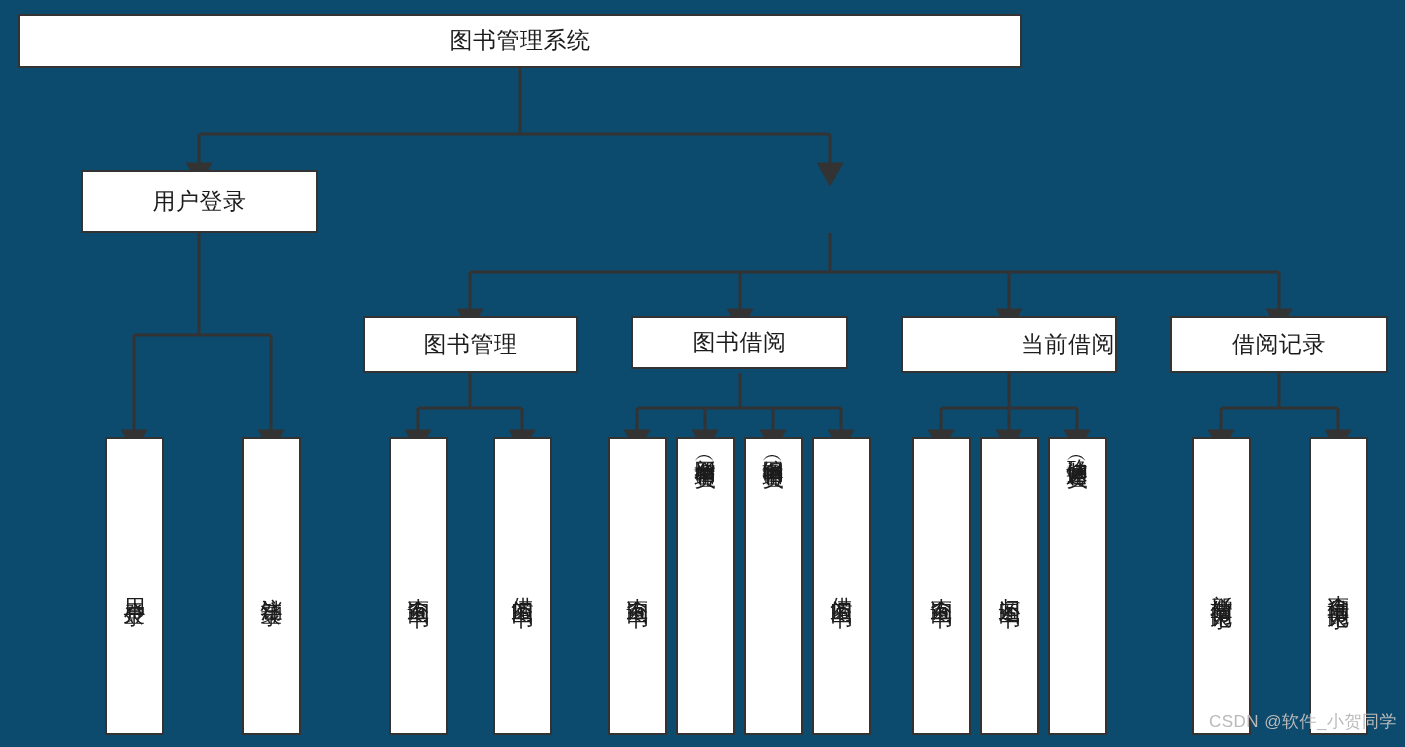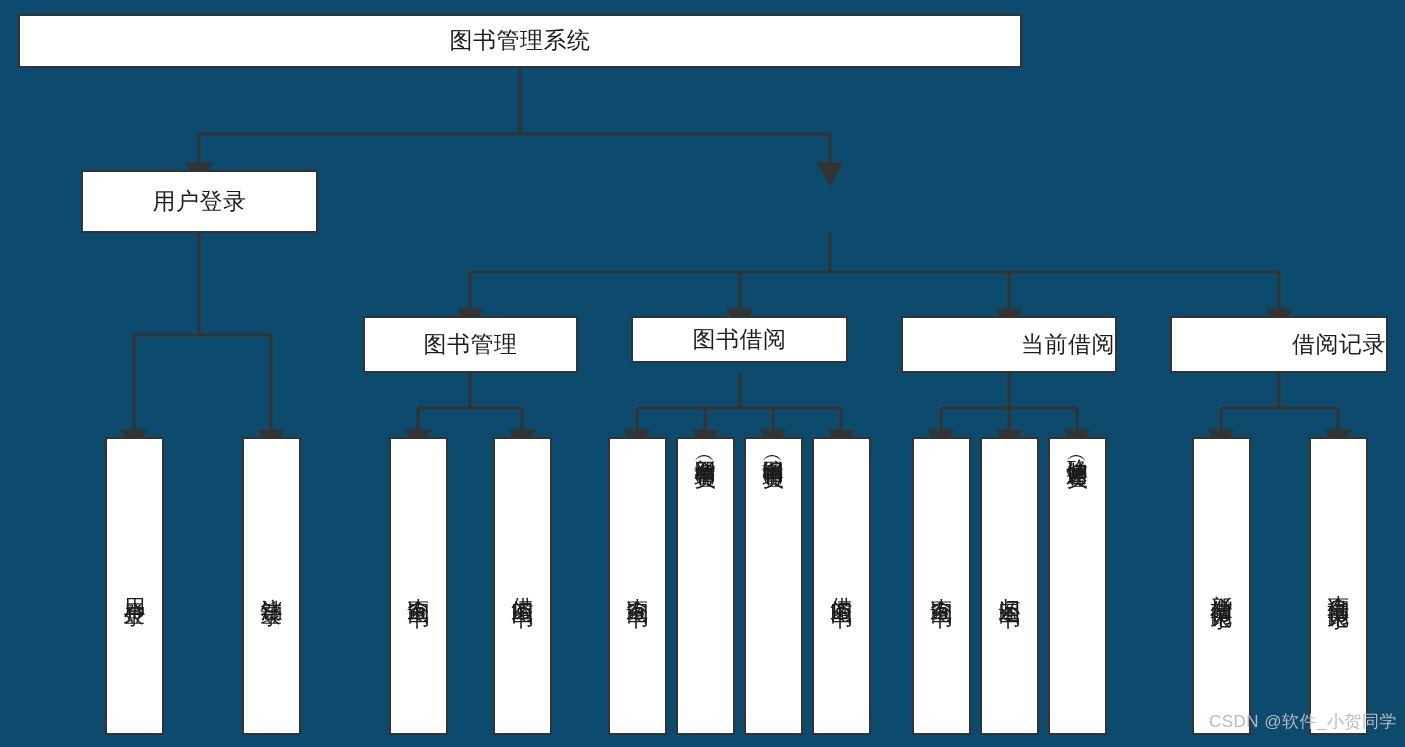--- a/index.html
+++ b/index.html
@@ -137,27 +137,27 @@
     <span class="node-label">图书管理系统</span>
   </div>
 
   <div class="node horizontal" style="left:81px; top:170px; width:237px; height:63px;">
     <span class="node-label">用户登录</span>
   </div>
 
   <div class="node horizontal" style="left:363px; top:316px; width:215px; height:57px;">
     <span class="node-label">图书管理</span>
   </div>
-  <div class="node horizontal" style="left:631px; top:316px; width:217px; height:47px;">
+  <div class="node horizontal" style="left:631px; top:316px; width:217px; height:53px;">
     <span class="node-label">图书借阅</span>
   </div>
   <div class="node horizontal" style="left:901px; top:316px; width:216px; height:57px;justify-content:flex-end;">
     <span class="node-label">当前借阅</span>
   </div>
-  <div class="node horizontal" style="left:1170px; top:316px; width:218px; height:57px;justify-content:flex-end;">
+  <div class="node horizontal" style="left:1170px; top:316px; width:218px; height:57px;">
     <span class="node-label">借阅记录</span>
   </div>
 
   <div class="node vertical centered" style="left:105px; top:437px; width:59px; height:298px;">
     <span class="node-label">用户登录</span>
   </div>
   <div class="node vertical centered" style="left:242px; top:437px; width:59px; height:298px;">
     <span class="node-label">注销登录</span>
   </div>
 

